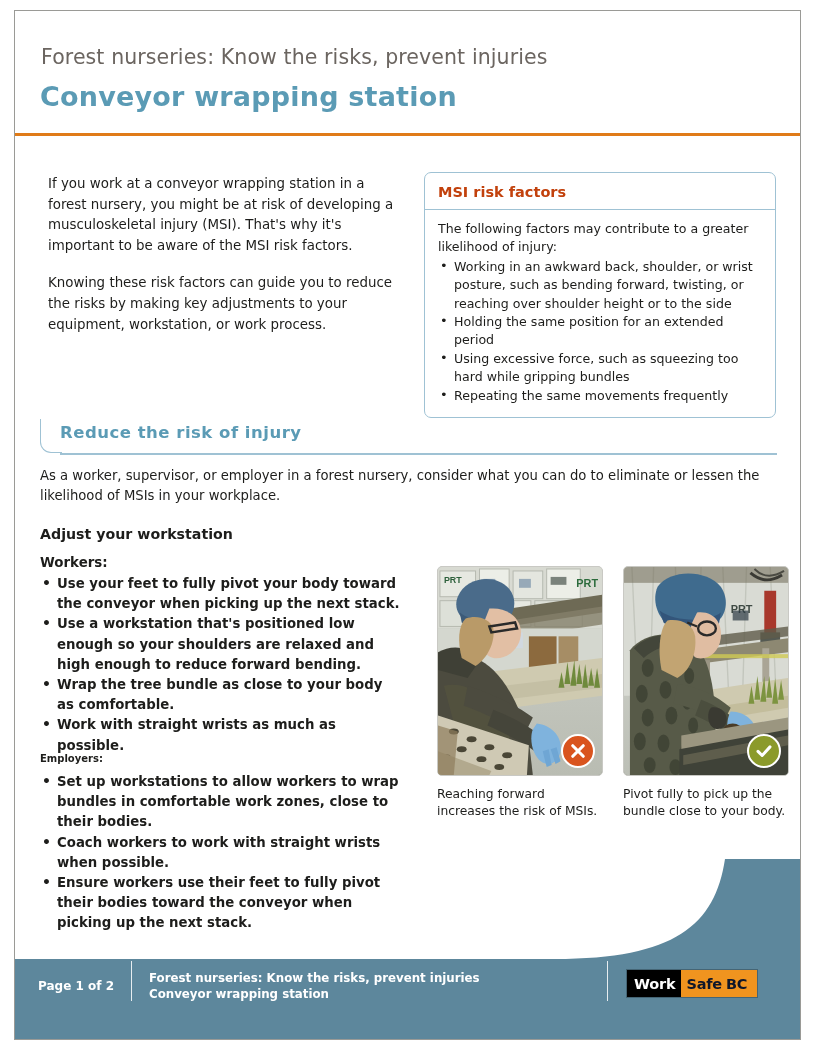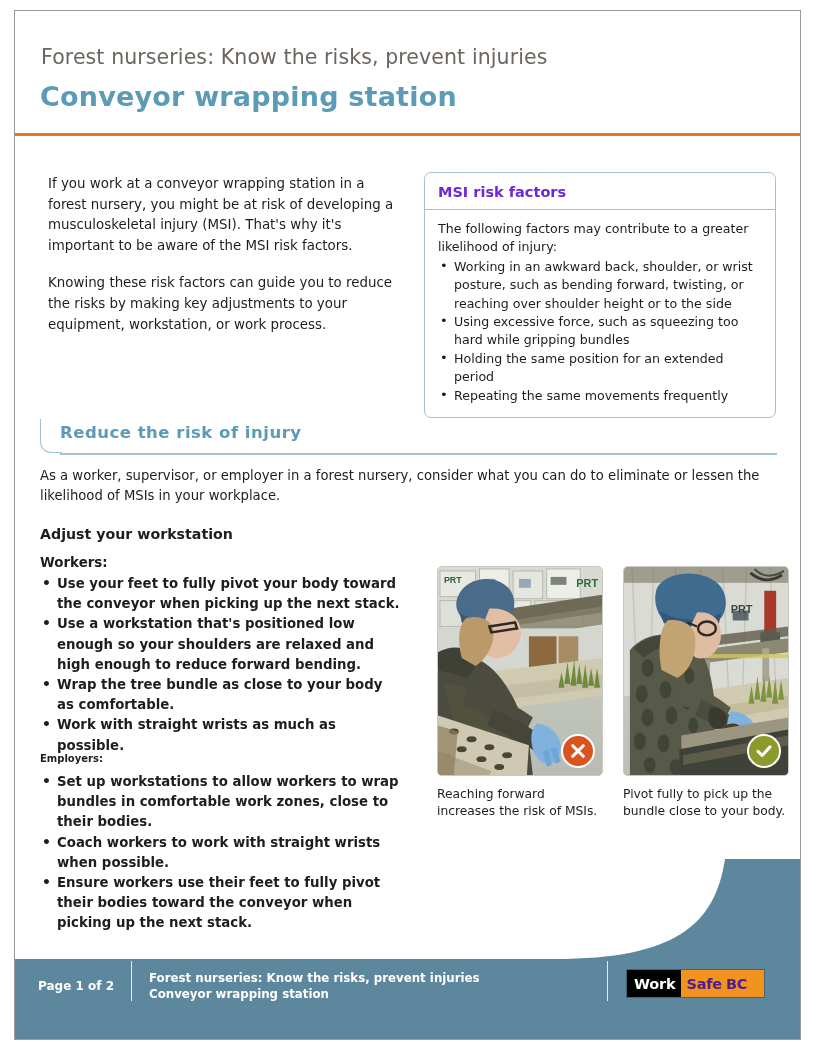--- a/index.html
+++ b/index.html
@@ -84,21 +84,21 @@
     border: 1px solid #9fc2d4;
     border-radius: 7px;
     box-sizing: border-box;
     background: #ffffff;
   }
   .riskbox-head {
     border-bottom: 1px solid #9fc2d4;
     padding: 11px 0 9px 13px;
     font-size: 14.5px;
     font-weight: bold;
-    color: #6d28d9;
+    color: #c2410c;
   }
   .riskbox-body {
     padding: 10px 12px 12px 13px;
     font-size: 12.6px;
     line-height: 18.4px;
     color: #1d1d1b;
   }
   .riskbox-body .lead { margin: 0 0 1px 0; }
   .riskbox-body ul {
     margin: 0;
@@ -315,24 +315,24 @@
   }
   .logo-left {
     background: #000000;
     color: #ffffff;
     display: flex;
     align-items: center;
     padding: 0 6px 0 7px;
   }
   .logo-right {
     background: #f0941f;
-    color: #4c1d95;
+    color: #0f172a;
     display: flex;
     align-items: center;
-    padding: 0 17px 0 5px;
+    padding: 0 10px 0 5px;
     text-align: right;
   }
   .logo span {
     font-family: "DejaVu Sans", "Liberation Sans", sans-serif;
     font-weight: bold;
     font-size: 14.5px;
     letter-spacing: -0.2px;
   }
   .logo .sm { font-size: 11px; }
 </style>
@@ -351,22 +351,22 @@
     <p>If you work at a conveyor wrapping station in a forest nursery, you might be at risk of developing a musculoskeletal injury (MSI). That's why it's important to be aware of the MSI risk factors.</p>
     <p>Knowing these risk factors can guide you to reduce the risks by making key adjustments to your equipment, workstation, or work process.</p>
   </div>
 
   <div class="riskbox">
     <div class="riskbox-head">MSI risk factors</div>
     <div class="riskbox-body">
       <p class="lead">The following factors may contribute to a greater likelihood of injury:</p>
       <ul>
         <li>Working in an awkward back, shoulder, or wrist posture, such as bending forward, twisting, or reaching over shoulder height or to the side</li>
+        <li>Holding the same position for an extended period</li>
         <li>Using excessive force, such as squeezing too hard while gripping bundles</li>
-        <li>Holding the same position for an extended period</li>
         <li>Repeating the same movements frequently</li>
       </ul>
     </div>
   </div>
 
   <div class="section">
     <div class="section-bracket"></div>
     <div class="section-line"></div>
     <div class="section-title">Reduce the risk of injury</div>
   </div>

